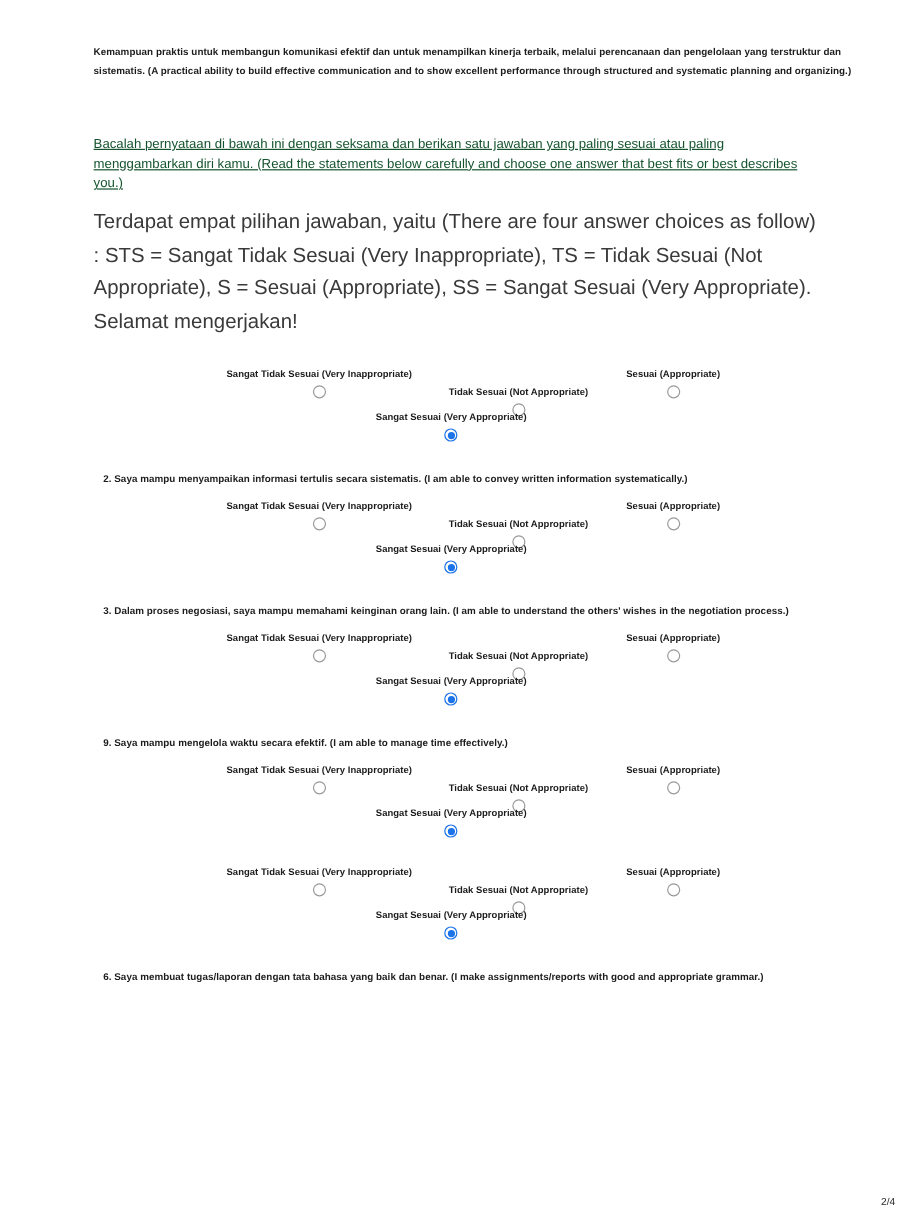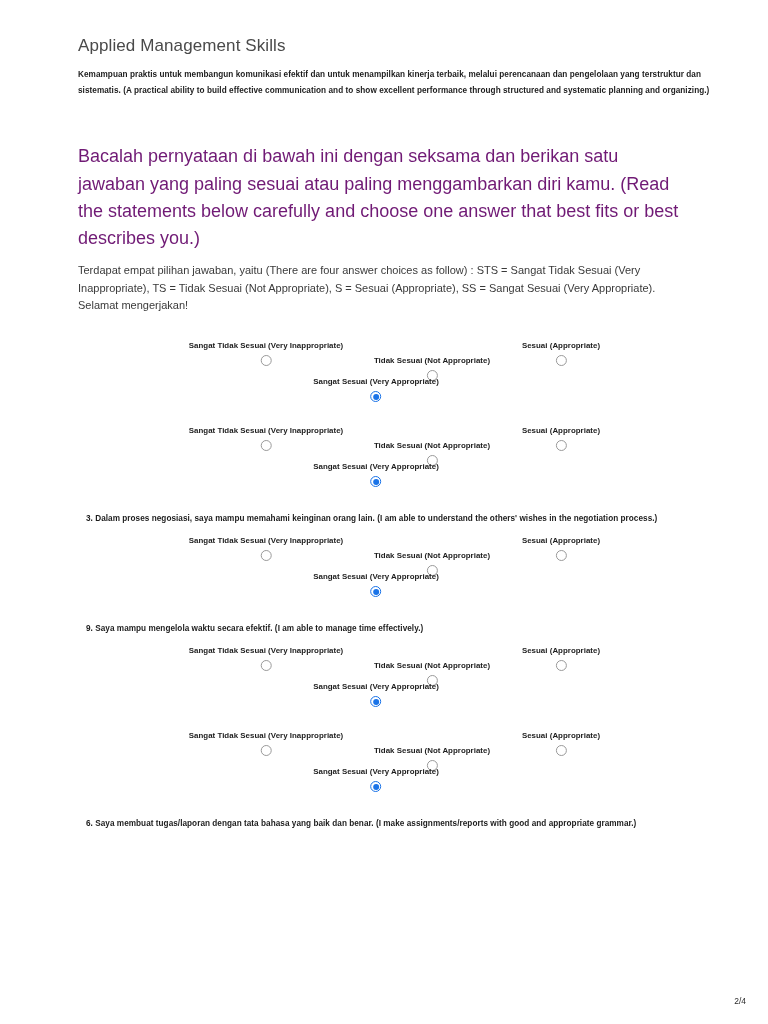--- a/index.html
+++ b/index.html
@@ -42,29 +42,30 @@
     margin: 0;
     width: 638px;
     letter-spacing: .05px;
   }
 
   
   .instructions {
     margin-top: 44px;
   }
   .instr-lead {
-    font-size: 18px;
+    font-size: 11px;
     font-weight: 400;
-    color: #701a75;
+    color: #14532d;
     line-height: 1.52;
     margin: 0;
     width: 606px;
+    text-decoration: underline;
   }
   .instr-sub {
-    font-size: 11px;
+    font-size: 17px;
     font-weight: 400;
     color: #3a3a3a;
     line-height: 1.62;
     margin: 9px 0 0 0;
     width: 606px;
   }
 
   
   .q-list {
     margin-top: 26px;
@@ -147,21 +148,20 @@
     font-size: 8.5px;
     color: #2b2b2b;
     font-family: "Liberation Sans", sans-serif;
   }
 </style>
 </head>
 <body>
 
 <div class="page">
 
-  <h1 class="doc-title">Applied Management Skills</h1>
   <p class="doc-subtitle">Kemampuan praktis untuk membangun komunikasi efektif dan untuk menampilkan kinerja terbaik, melalui perencanaan dan pengelolaan yang terstruktur dan sistematis. (A practical ability to build effective communication and to show excellent performance through structured and systematic planning and organizing.)</p>
 
   <div class="instructions">
     <p class="instr-lead">Bacalah pernyataan di bawah ini dengan seksama dan berikan satu jawaban yang paling sesuai atau paling menggambarkan diri kamu. (Read the statements below carefully and choose one answer that best fits or best describes you.)</p>
     <p class="instr-sub">Terdapat empat pilihan jawaban, yaitu (There are four answer choices as follow) : STS = Sangat Tidak Sesuai (Very Inappropriate), TS = Tidak Sesuai (Not Appropriate), S = Sesuai (Appropriate), SS = Sangat Sesuai (Very Appropriate). Selamat mengerjakan!</p>
   </div>
 
   <div class="q-list" id="question-list">
       <div class="q-block">
         <div class="opt-row">
@@ -179,20 +179,21 @@
           </div>
         </div>
         <div class="opt-row-second">
           <div class="opt col-4">
             <span class="opt-label">Sangat Sesuai (Very Appropriate)</span>
             <div class="radio selected"></div>
           </div>
         </div>
       </div>
       <div class="q-block">
+        <p class="q-text">2. Saya mampu menyampaikan informasi tertulis secara sistematis. (I am able to convey written information systematically.)</p>
         <div class="opt-row">
           <div class="opt col-1">
             <span class="opt-label">Sangat Tidak Sesuai (Very Inappropriate)</span>
             <div class="radio"></div>
           </div>
           <div class="opt col-2">
             <span class="opt-label">Tidak Sesuai (Not Appropriate)</span>
             <div class="radio"></div>
           </div>
           <div class="opt col-3">

